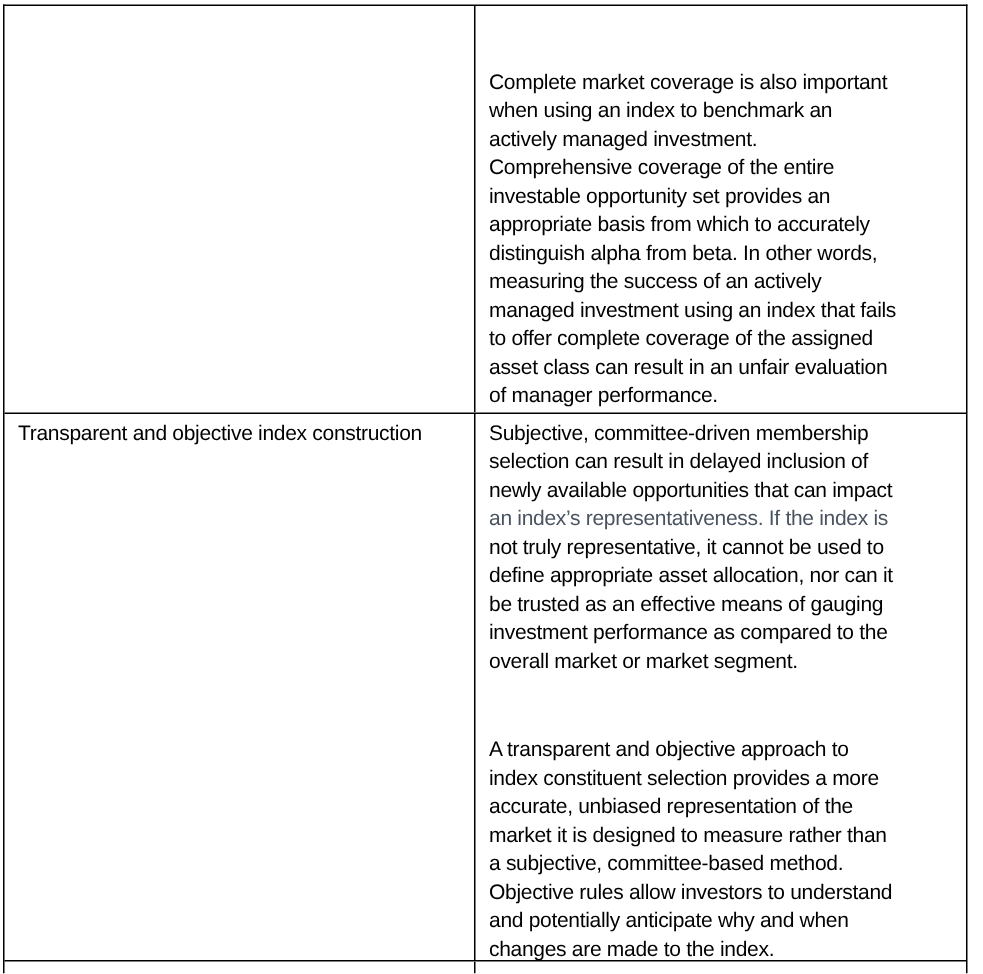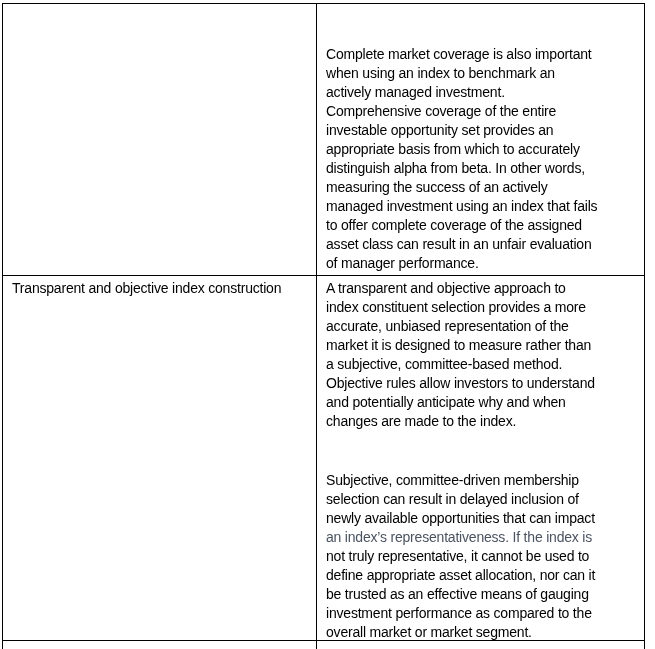--- a/index.html
+++ b/index.html
@@ -77,37 +77,37 @@
 asset class can result in an unfair evaluation
 of manager performance.</span></div>
       </div>
     </div>
 
     <div class="t-row row-2">
       <div class="cell-left">
         <div class="left-text">Transparent and objective index construction</div>
       </div>
       <div class="cell-right">
-        <div class="para"><span style="color: rgb(0, 0, 0);">A transparent and objective approach to
-index constituent selection provides a more
-accurate, unbiased representation of the
-market it is designed to measure rather than
-a subjective, committee-based method.
-Objective rules allow investors to understand
-and potentially anticipate why and when
-changes are made to the index.</span></div>
         <div class="para"><span style="color: rgb(0, 0, 0);">Subjective, committee-driven membership
 selection can result in delayed inclusion of
 newly available opportunities that can impact</span>
 <span style="color: rgb(74, 83, 96);">an index’s representativeness. If the index is</span>
 <span style="color: rgb(0, 0, 0);">not truly representative, it cannot be used to
 define appropriate asset allocation, nor can it
 be trusted as an effective means of gauging
 investment performance as compared to the
 overall market or market segment.</span></div>
+        <div class="para"><span style="color: rgb(0, 0, 0);">A transparent and objective approach to
+index constituent selection provides a more
+accurate, unbiased representation of the
+market it is designed to measure rather than
+a subjective, committee-based method.
+Objective rules allow investors to understand
+and potentially anticipate why and when
+changes are made to the index.</span></div>
       </div>
     </div>
 
     <div class="t-row row-3">
       <div class="cell-left">
         <div class="left-text"></div>
       </div>
       <div class="cell-right"></div>
     </div>
 

